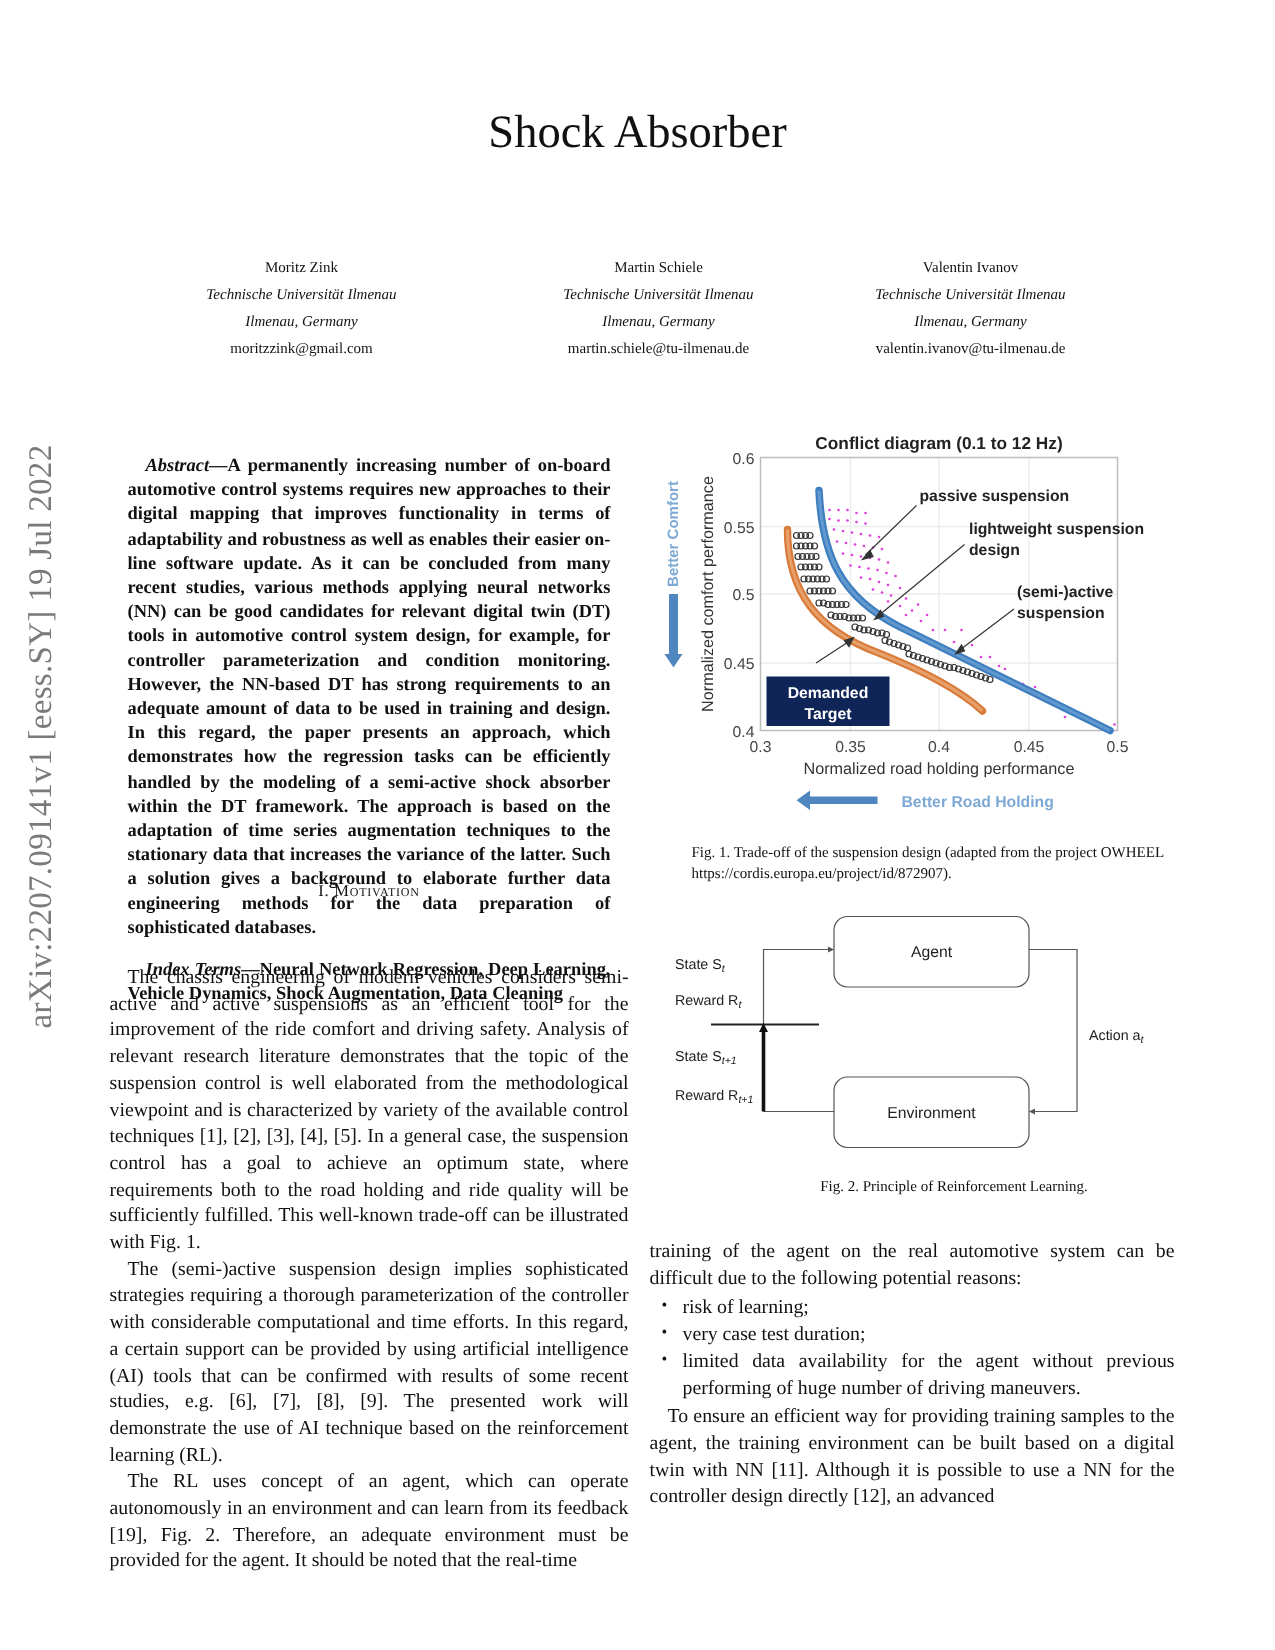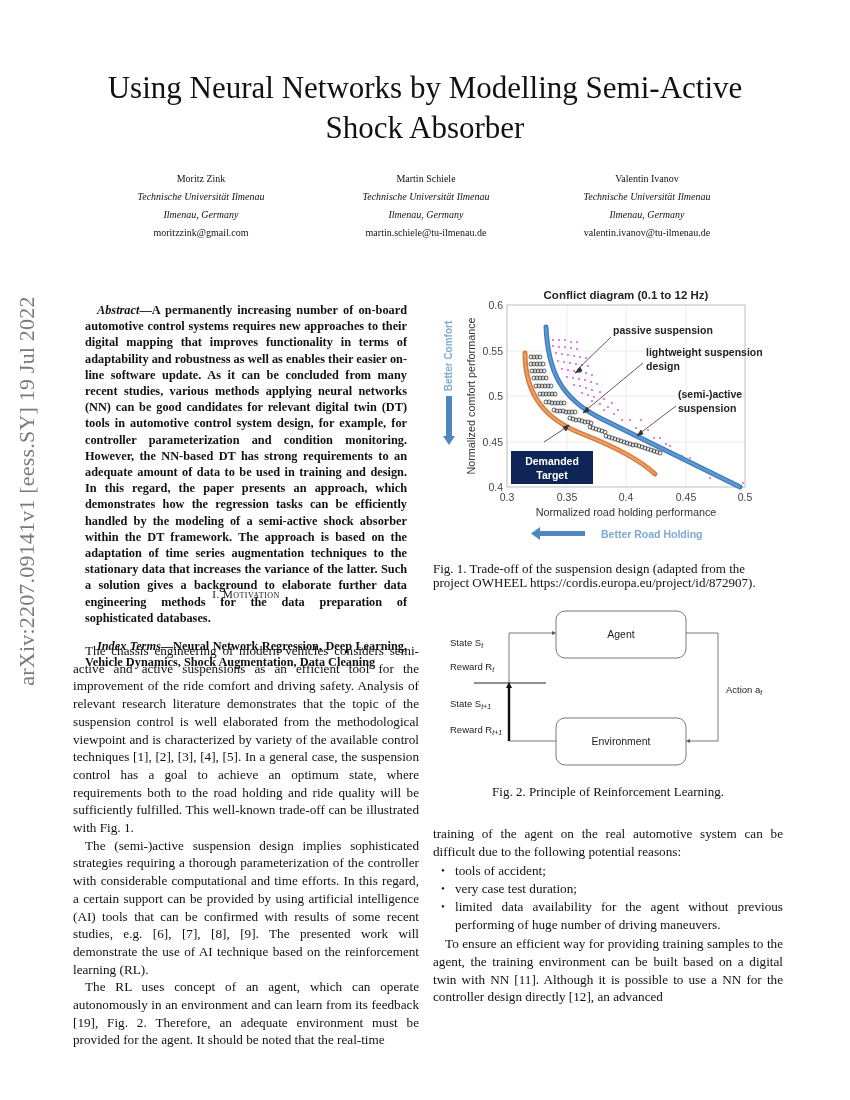--- a/index.html
+++ b/index.html
@@ -15,40 +15,39 @@
   .abstract { left:73px; top:290px; width:346px; font-weight:bold; font-size:12.3px; line-height:16.2px; }
   .abstract p { text-indent:12px; margin:12px; }
   .abstract i { font-weight:bold; }
   .section { left:73px; top:588px; width:346px; text-align:center; font-size:11px; letter-spacing:0.5px; }
   .sc { font-variant:small-caps; }
   .body1 { left:73px; top:642px; width:346px; }
   .body2 { left:433px; top:825px; width:350px; }
   .body2 ul { margin:2px 0 2px 0; padding-left:22px; list-style:none; }
   .body2 li { position:relative; }
   .body2 li::before { content:"\2022"; position:absolute; left:-14px; font-size:11px; }
-  .caption { font-size:13px; line-height:14px; }
+  .caption { font-size:10px; line-height:14px;margin-left:28px; }
   .chart { left:440px; top:285px; width:340px; height:260px; }
   .rl { left:440px; top:600px; width:340px; height:180px; }
   svg text { font-family:"Liberation Sans", sans-serif; }
 </style>
 </head>
 <body>
 
 <div class="abs title">
-  <div>Using Neural Networks by Modelling Semi-Active</div>
   <div>Shock Absorber</div>
 </div>
 
 <div class="abs author" style="left:86px;">
   <div>Moritz Zink</div>
   <div class="aff">Technische Universität Ilmenau</div>
   <div class="aff">Ilmenau, Germany</div>
   <div>moritzzink@gmail.com</div>
 </div>
-<div class="abs author" style="left:311px;">
+<div class="abs author" style="left:324px;">
   <div>Martin Schiele</div>
   <div class="aff">Technische Universität Ilmenau</div>
   <div class="aff">Ilmenau, Germany</div>
   <div>martin.schiele@tu-ilmenau.de</div>
 </div>
 <div class="abs author" style="left:532px;">
   <div>Valentin Ivanov</div>
   <div class="aff">Technische Universität Ilmenau</div>
   <div class="aff">Ilmenau, Germany</div>
   <div>valentin.ivanov@tu-ilmenau.de</div>
@@ -325,18 +324,18 @@
       <text x="726" y="693"><tspan>Action a</tspan><tspan font-size="7" dy="2" font-style="italic">t</tspan></text>
     </g>
   </svg>
 </div>
 
 <div class="abs caption" style="left:433px; top:785px; width:350px; text-align:center;">Fig. 2.  Principle of Reinforcement Learning.</div>
 
 <div class="col body2">
   <p style="text-indent:0">training of the agent on the real automotive system can be difficult due to the following potential reasons:</p>
   <ul>
-    <li>tools of accident;</li>
+    <li>risk of learning;</li>
     <li>very case test duration;</li>
     <li>limited data availability for the agent without previous performing of huge number of driving maneuvers.</li>
   </ul>
   <p>To ensure an efficient way for providing training samples to the agent, the training environment can be built based on a digital twin with NN [11]. Although it is possible to use a NN for the controller design directly [12], an advanced</p>
 </div>
 
 </body></html>

